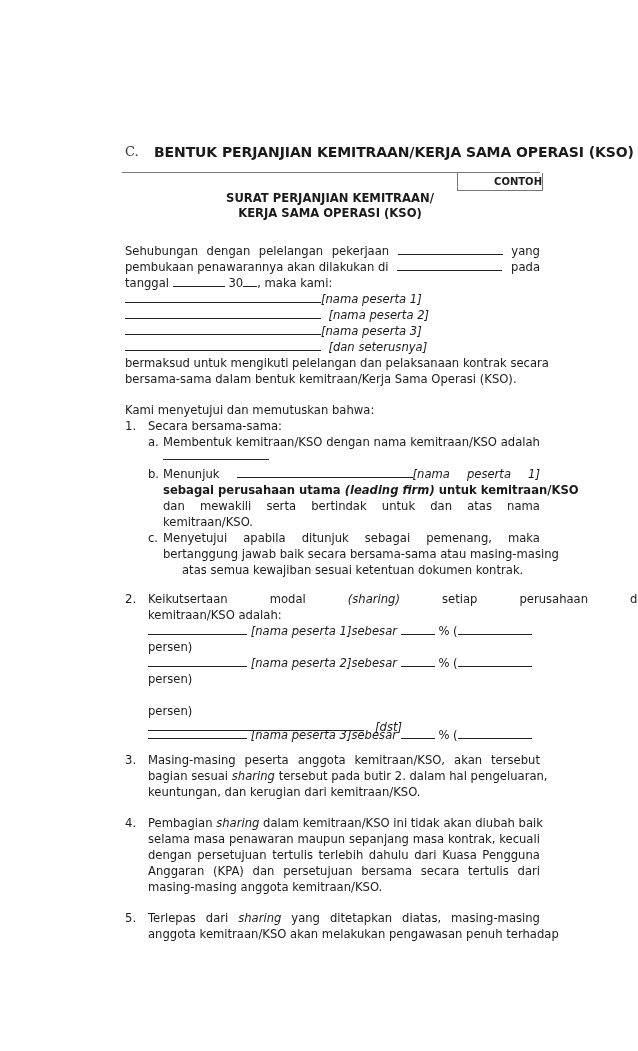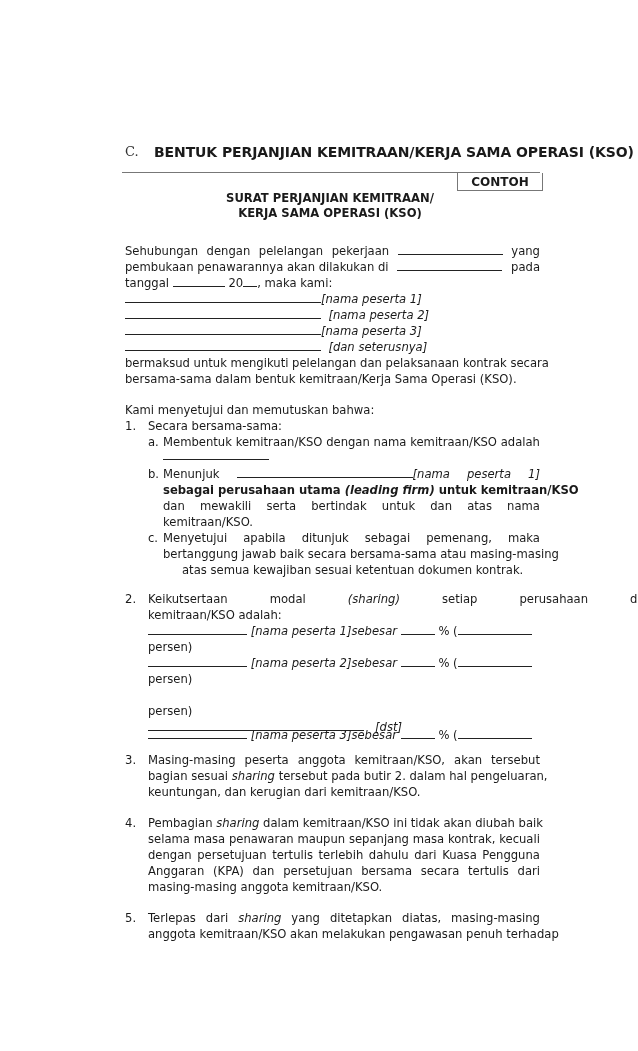--- a/index.html
+++ b/index.html
@@ -5,21 +5,21 @@
   html, body { margin: 0; padding: 0; background: #ffffff; }
   body { width: 638px; height: 1051px; position: relative; overflow: hidden;
          font-family: "DejaVu Sans", sans-serif; color: #1a1a1a; }
   .page { position: absolute; left: 0; top: 0; width: 638px; height: 1051px; }
   .abs { position: absolute; white-space: nowrap; }
   .sec-letter { left: 125px; top: 144px; font-family: "DejaVu Serif", serif; font-size: 13px; color: #333; }
   .sec-title { left: 154px; top: 144px; font-size: 14px; font-weight: bold; letter-spacing: -0.1px; }
   .rule { position: absolute; left: 122px; top: 172px; width: 418px; height: 0; border-top: 1px solid #777; }
   .contoh { position: absolute; left: 457px; top: 173px; width: 86px; height: 18px;
             border: 1px solid #777; border-top: none; box-sizing: border-box;
-            font-size: 12px; font-weight: bold; text-align: center; line-height: 18px; }
+            font-size: 10px; font-weight: bold; text-align: right; line-height: 18px; }
   .center-title { position: absolute; left: 0; width: 660px; text-align: center; font-size: 11.6px; font-weight: bold; }
   .line { position: absolute; font-size: 11.6px; line-height: 16px; white-space: nowrap; }
   .just { position: absolute; font-size: 11.6px; line-height: 16px; display: flex; justify-content: space-between; white-space: nowrap; }
   .blank { display: inline-block; border-bottom: 1px solid #222; height: 11px; vertical-align: baseline; }
   i { font-style: italic; }
 </style>
 </head>
 <body>
 
 <div class="page">
@@ -41,21 +41,21 @@
     <span>yang</span>
   </div>
   <div class="just" style="left:125px; width:415px; top:259px;">
     <span>pembukaan penawarannya akan dilakukan di</span>
     <span class="blank" style="width:105px;"></span>
     <span>pada</span>
   </div>
   <div class="line" style="left:125px; top:275px;">
     <span>tanggal</span>
     <span class="blank" style="width:52px;"></span>
-    <span>20</span><span class="blank" style="width:14px;"></span><span>,  maka kami:</span>
+    <span>30</span><span class="blank" style="width:14px;"></span><span>,  maka kami:</span>
   </div>
   <div class="line" style="left:125px; top:291px;">
     <span class="blank" style="width:196px;"></span><i>[nama peserta 1]</i>
   </div>
   <div class="line" style="left:125px; top:307px;">
     <span class="blank" style="width:196px;"></span>&nbsp;&nbsp;<i>[nama peserta 2]</i>
   </div>
   <div class="line" style="left:125px; top:323px;">
     <span class="blank" style="width:196px;"></span><i>[nama peserta 3]</i>
   </div>

